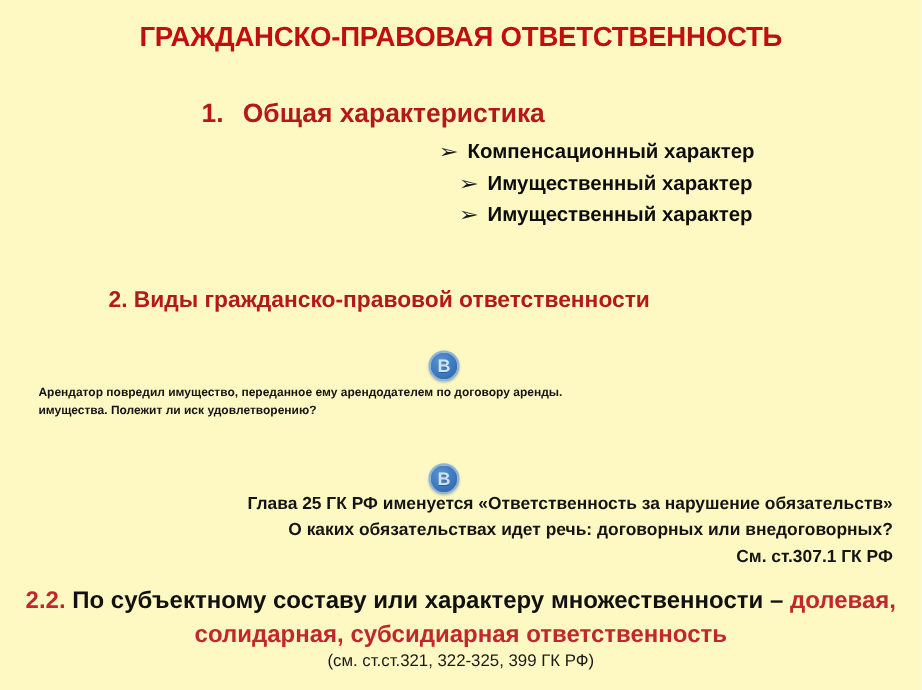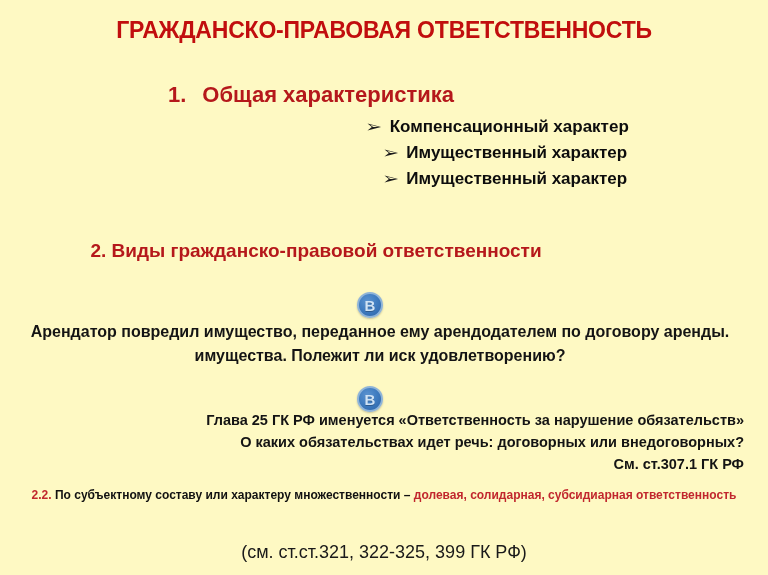--- a/index.html
+++ b/index.html
@@ -131,24 +131,23 @@
     line-height: 1;
     text-shadow: 0 1px 0 rgba(0,0,0,0.25);
   }
   #badge-1 { left: 357px; top: 292px; }
   #badge-2 { left: 357px; top: 386px; }
 
   
   .case-block {
     position: absolute;
     top: 320px;
-    left: 20px;
+    left: 32px;
     width: 720px;
-    text-align: center;
-    font-size: 16px;
+    font-size: 10px;
     font-weight: bold;
     color: #141414;
     line-height: 1.52;
   }
 
   .chapter-block {
     position: absolute;
     top: 409px;
     left: 24px;
     width: 720px;
@@ -159,35 +158,35 @@
     line-height: 1.52;
   }
 
   
   .line-22 {
     position: absolute;
     top: 487px;
     left: 14px;
     width: 740px;
     text-align: center;
-    font-size: 12px;
+    font-size: 20px;
     font-weight: bold;
     line-height: 1.42;
   }
   .line-22 .num   { color: #C1272D; }
   .line-22 .black { color: #111111; }
   .line-22 .red   { color: #C1272D; }
 
   .line-ref {
     position: absolute;
     top: 541px;
     left: 0;
     width: 768px;
     text-align: center;
-    font-size: 18px;
+    font-size: 14px;
     font-weight: normal;
     color: #1a1a1a;
     line-height: 1.3;
   }
 </style>
 </head>
 <body>
 
 <div class="slide">
 

